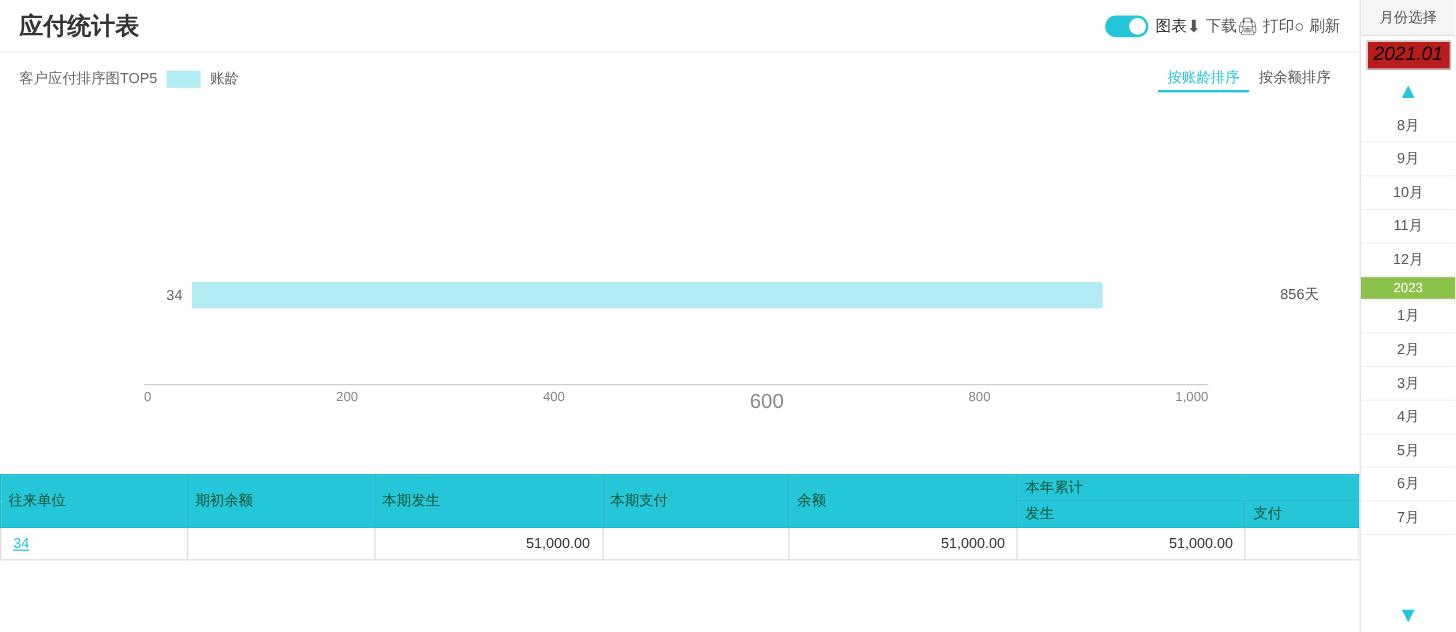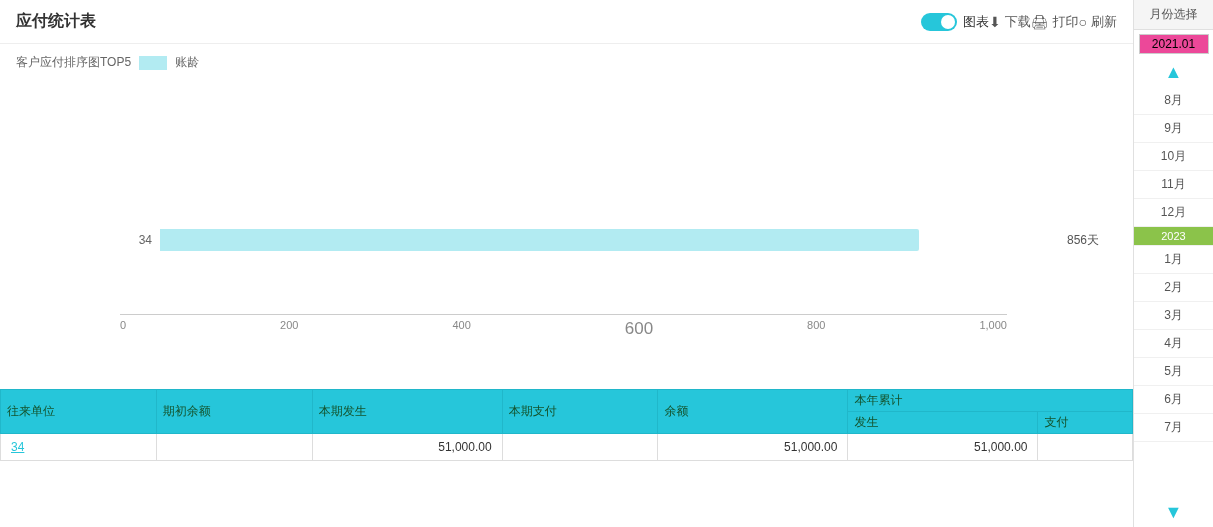--- a/index.html
+++ b/index.html
@@ -4,21 +4,21 @@
   <style>
     * { box-sizing: border-box; margin: 0; padding: 0; font-family: 'Microsoft YaHei', Arial, sans-serif; }
     body { background: #f5f5f5; font-size: 13px; color: #333; }
 
     .main-container { display: flex; height: 527px; background: #fff; }
 
     .content-area { flex: 1; display: flex; flex-direction: column; overflow: hidden; }
 
     
     .header { display: flex; align-items: center; justify-content: space-between; padding: 10px 16px; background: #fff; border-bottom: 1px solid #eee; height: 44px; }
-    .header-title { font-size: 16px; font-weight: bold; color: #333; }
+    .header-title { font-size: 20px; font-weight: bold; color: #333; }
     .header-actions { display: flex; align-items: center; }
     .toggle-switch { display: flex; align-items: center; gap: 6px; }
     .toggle-track { width: 36px; height: 18px; background: #26c6da; border-radius: 9px; position: relative; cursor: pointer; }
     .toggle-thumb { width: 14px; height: 14px; background: #fff; border-radius: 50%; position: absolute; top: 2px; right: 2px; }
     .action-btn { display: flex; align-items: center; gap: 4px; color: #555; cursor: pointer; font-size: 13px; }
     .action-icon { font-size: 14px; }
 
     
     .chart-section { background: #fff; padding: 10px 16px; flex: 0 0 auto; }
     .chart-header { display: flex; align-items: center; justify-content: space-between; margin-bottom: 8px; gap: 43px; }
@@ -36,21 +36,21 @@
     .table-section { flex: 1; overflow: auto; }
     table { width: 100%; border-collapse: collapse; font-size: 12px; }
     thead tr th { background: #26c6da; color: #14532d; text-align: left; padding: 2px 6px; font-weight: normal; border: 1px solid #20b7ca; }
     tbody tr td { text-align: right; padding: 6px 10px; border: 1px solid #ddd; background: #fff; color: #333; }
     tbody tr td:first-child { text-align: left; color: #26c6da; text-decoration: underline; cursor: pointer; padding-left: 10px; }
     tbody tr:nth-child(even) td { background: #fafafa; }
 
     
     .sidebar { width: 80px; background: #fff; border-left: 1px solid #e0e0e0; display: flex; flex-direction: column; overflow: hidden; justify-content: flex-end; }
     .sidebar-header { background: #f5f5f5; padding: 6px 4px; text-align: center; font-size: 12px; color: #555; border-bottom: 1px solid #e0e0e0; }
-    .sidebar-year-input { width: 70px; background: #ec4899; border: 1px solid #ccc; padding: 2px 4px; font-size: 12px; text-align: center; margin: 4px auto; display: block; }
+    .sidebar-year-input { width: 70px; background: #b91c1c; border: 1px solid #ccc; padding: 2px 4px; font-size: 16px; text-align: center; margin: 4px auto; display: block; font-style: italic; }
     .sidebar-scroll { flex: 1; overflow-y: auto; overflow-x: hidden; }
     .sidebar-arrow { display: flex; align-items: center; justify-content: center; padding: 4px; cursor: pointer; color: #26c6da; font-size: 18px; }
     .month-item { padding: 5px 8px; text-align: center; font-size: 12px; color: #555; cursor: pointer; border-bottom: 1px solid #f0f0f0; }
     .month-item.year-marker { background: #8bc34a; color: #fff; font-size: 11px; padding: 3px 8px; }
   </style>
 </head>
 <body>
 
 <div class="main-container">
 
@@ -79,20 +79,24 @@
         </div>
       </div>
     </div>
 
     <div class="chart-section">
       <div class="chart-header">
         <div class="chart-legend">
           <span>客户应付排序图TOP5</span>
           <div class="legend-box"></div>
           <span>账龄</span>
+        </div>
+        <div class="chart-sort">
+          <div class="sort-btn active">按账龄排序</div>
+          <div class="sort-btn">按余额排序</div>
         </div>
       </div>
 
       <div class="bar-chart-container">
         <div class="chart-inner">
 
           <div style="position:absolute; top:140px; left:40px; right:10px; display:flex; align-items:center;">
             <span style="width:36px; text-align:right; font-size:12px; color:#666; margin-right:8px;">34</span>
             <div style="flex:1; height:22px; position:relative;text-decoration:underline;">
               <div style="width:85.6%; height:100%; background:#b2ebf2; border-radius:0 2px 2px 0;"></div>

